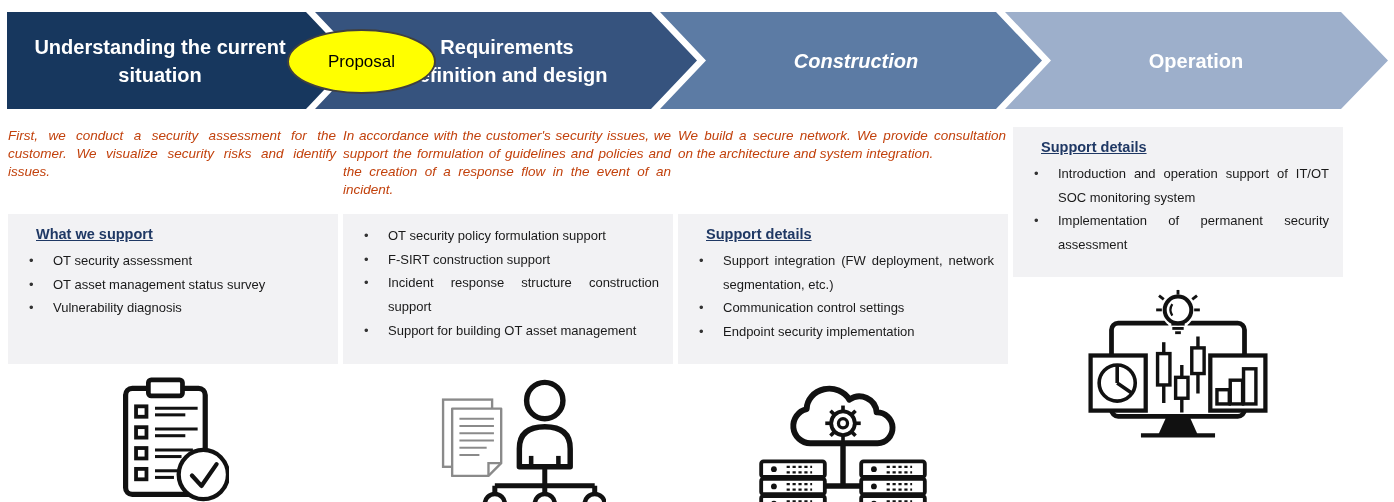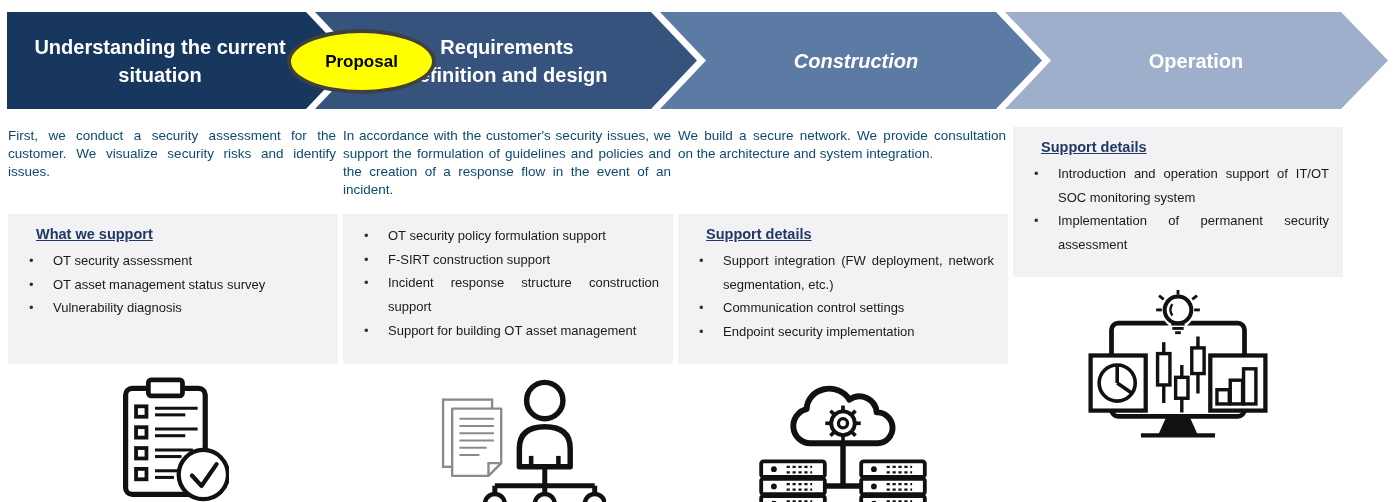--- a/index.html
+++ b/index.html
@@ -10,29 +10,29 @@
   .banner { position:relative; height:97px; margin-top:12px; }
   .banner svg { position:absolute; left:0; top:0; }
   .phase-title { position:absolute; top:0; height:97px; display:flex;
                  align-items:center; justify-content:center; text-align:center;
                  color:#fff; font-size:20px; font-weight:bold; line-height:1.4; }
   .pt1 { left:10px;  width:300px; }
   .pt2 { left:396px; width:222px; }
   .pt3 { left:716px; width:280px;font-style:italic; }
   .pt4 { left:1056px; width:280px; }
   .proposal { position:absolute; left:287px; top:17px; width:149px; height:65px;
-              background:#FFFF00; border:4px solid #404040; border-radius:50%;
+              background:#FFFF00; border:2px solid #404040; border-radius:50%;
               display:flex; align-items:center; justify-content:center;
-              color:#000; font-size:17px; font-weight:bold; z-index:5; }
+              color:#000; font-size:17px; font-weight:normal; z-index:5; }
 
   
   .cols { display:grid; grid-template-columns:repeat(4,330px); column-gap:5px;
           padding-left:8px; margin-top:18px; }
-  .desc { height:87px; font-size:13.5px; line-height:1.33; color:#0c4a6e;
-          text-align:justify; padding-right:2px; }
+  .desc { height:87px; font-size:13.5px; line-height:1.33; color:#c2410c;
+          text-align:justify; padding-right:2px;font-style:italic; }
   .infobox { background:#F2F2F4; min-height:150px; padding:10px 14px 12px 12px; }
   .infobox h3 { font-size:14.5px; font-weight:bold; color:#1F3864;
                 text-decoration:underline; margin:2px 0 7px 16px; }
   .infobox ul { list-style:none; }
   .infobox li { position:relative; padding-left:33px; font-size:13px;
                 line-height:1.82; color:#1a1a1a; text-align:justify; }
   .infobox li::before { content:"\2022"; position:absolute; left:9px; color:#333; }
   .iconrow { height:150px; display:flex; justify-content:center;
              align-items:flex-start; padding-top:12px; }
 </style>

